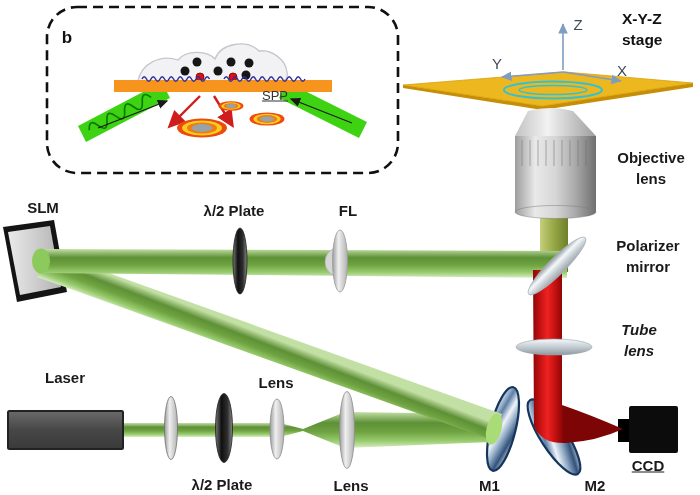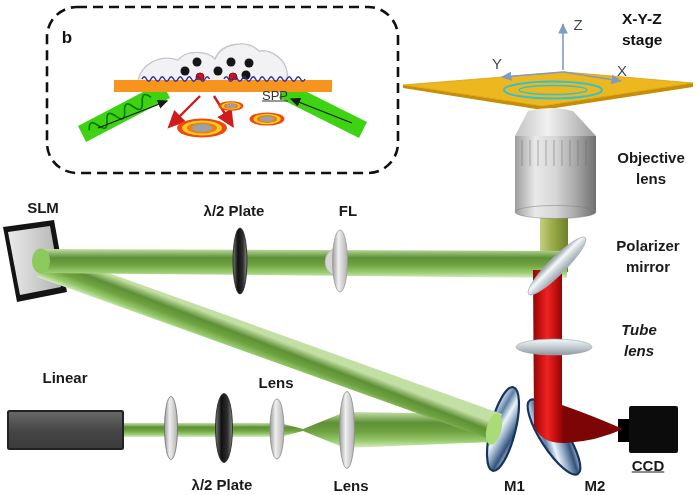--- a/index.html
+++ b/index.html
@@ -265,21 +265,21 @@
 </div>
 <div class="lbl2" style="left:648px;top:256px;">
   <span>Polarizer</span>
   <span>mirror</span>
 </div>
 <div class="lbl2" style="left:639px;top:340px;font-style:italic;">
   <span>Tube</span>
   <span>lens</span>
 </div>
 
-<div class="lbl" style="left:65px;top:377px;">Linear</div>
+<div class="lbl" style="left:65px;top:377px;">Laser</div>
 <div class="lbl" style="left:276px;top:382px;">Lens</div>
 <div class="lbl" style="left:222px;top:484px;">λ/2 Plate</div>
 <div class="lbl" style="left:351px;top:485px;">Lens</div>
-<div class="lbl" style="left:509px;top:485px;padding-left:11px;">M1</div>
+<div class="lbl" style="left:484px;top:485px;padding-left:11px;">M1</div>
 <div class="lbl" style="left:582px;top:485px;padding-left:26px;">M2</div>
 <div class="lbl" style="left:648px;top:465px;text-decoration:underline;">CCD</div>
 
 </div>
 
 </body></html>

